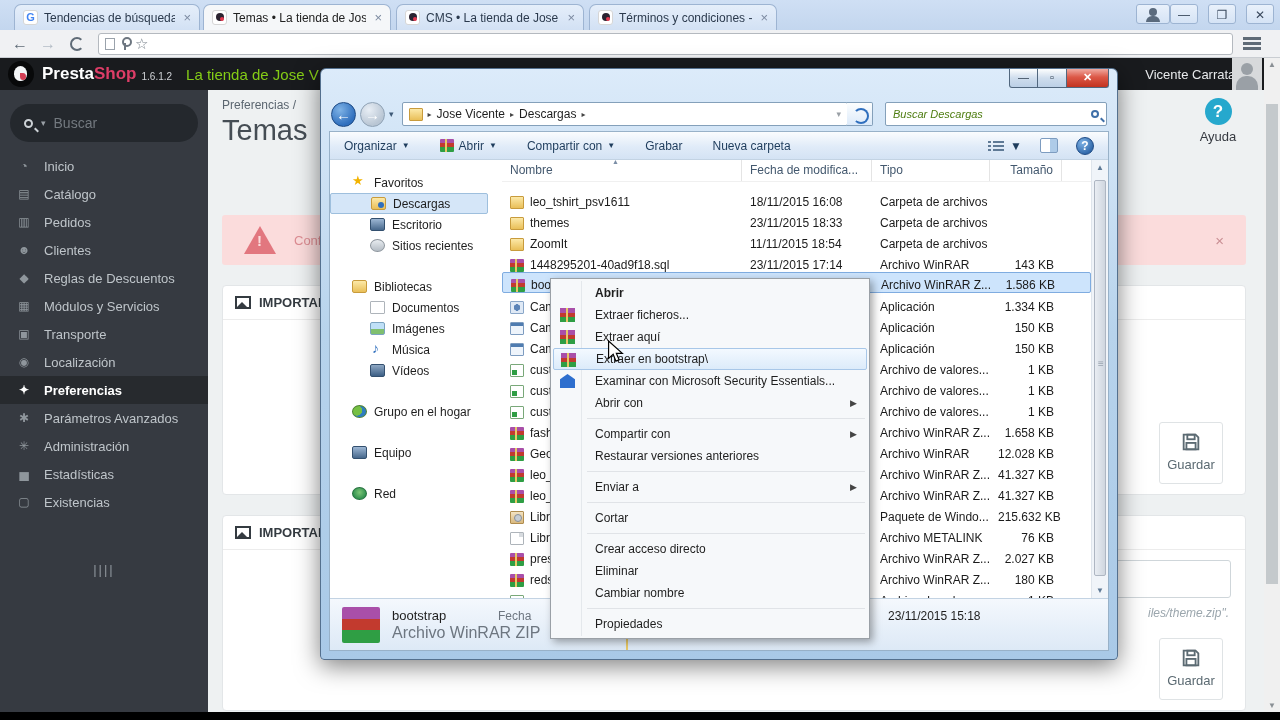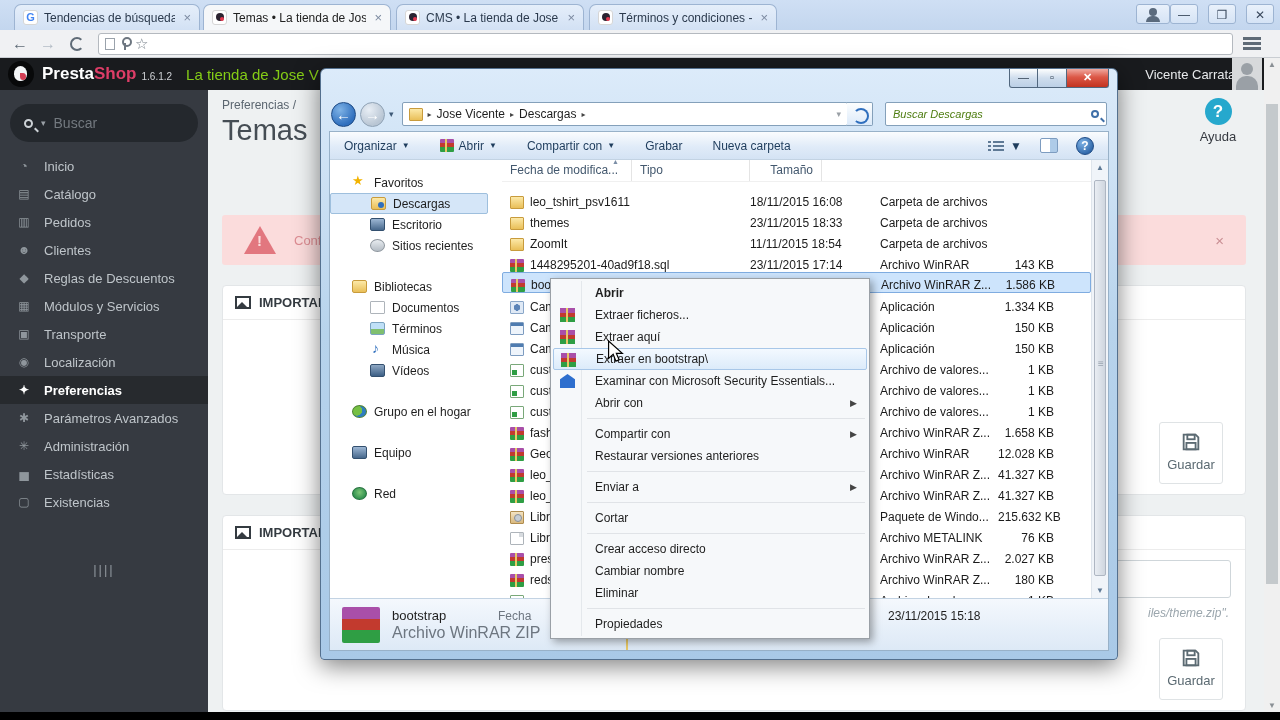--- a/index.html
+++ b/index.html
@@ -453,21 +453,21 @@
         <div class="nprow">
             <span class="ni" data-icon="folder-icon"></span>
             <span>Bibliotecas</span>
           </div>
         <div class="nprow lv2">
             <span class="ni" data-icon="document-icon"></span>
             <span>Documentos</span>
           </div>
         <div class="nprow lv2">
             <span class="ni" data-icon="pictures-icon"></span>
-            <span>Términos</span>
+            <span>Imágenes</span>
           </div>
         <div class="nprow lv2">
             <span class="ni" data-icon="music-icon"></span>
             <span>Música</span>
           </div>
         <div class="nprow lv2">
             <span class="ni" data-icon="videos-icon"></span>
             <span>Vídeos</span>
           </div>
         <div class="npgap"></div>
@@ -482,20 +482,21 @@
           </div>
         <div class="npgap"></div>
         <div class="nprow">
             <span class="ni" data-icon="network-icon"></span>
             <span>Red</span>
           </div>
       </div>
       <div class="filearea">
         <div class="cols">
           <span class="sortmark">▲</span>
+          <div class="col c-name">Nombre</div>
           <div class="col c-date">Fecha de modifica...</div>
           <div class="col c-type">Tipo</div>
           <div class="col c-size">Tamaño</div>
         </div>
         <div class="rows">
           <div class="frow">
               <div class="fcell fn">
                 <span class="fi" data-icon="folder"></span>
                 <span>leo_tshirt_psv1611</span>
               </div>
@@ -703,22 +704,22 @@
   <div class="mi"><span>Abrir con</span><span class="sub">▶</span></div>
   <div class="msep"></div>
   <div class="mi"><span>Compartir con</span><span class="sub">▶</span></div>
   <div class="mi">Restaurar versiones anteriores</div>
   <div class="msep"></div>
   <div class="mi"><span>Enviar a</span><span class="sub">▶</span></div>
   <div class="msep"></div>
   <div class="mi">Cortar</div>
   <div class="msep"></div>
   <div class="mi">Crear acceso directo</div>
+  <div class="mi">Eliminar</div>
   <div class="mi">Cambiar nombre</div>
-  <div class="mi">Eliminar</div>
   <div class="msep"></div>
   <div class="mi">Propiedades</div>
 </div>
 
 <div class="cursor">
   <svg width="22" height="24" viewBox="0 0 24 26">
       <path d="M5 1 L5 20 L10 15.5 L13 23 L16.5 21.5 L13.5 14.5 L20 14.5 Z" fill="#fff" stroke="#000" stroke-width="1.3"></path>
     </svg>
 </div>
 

